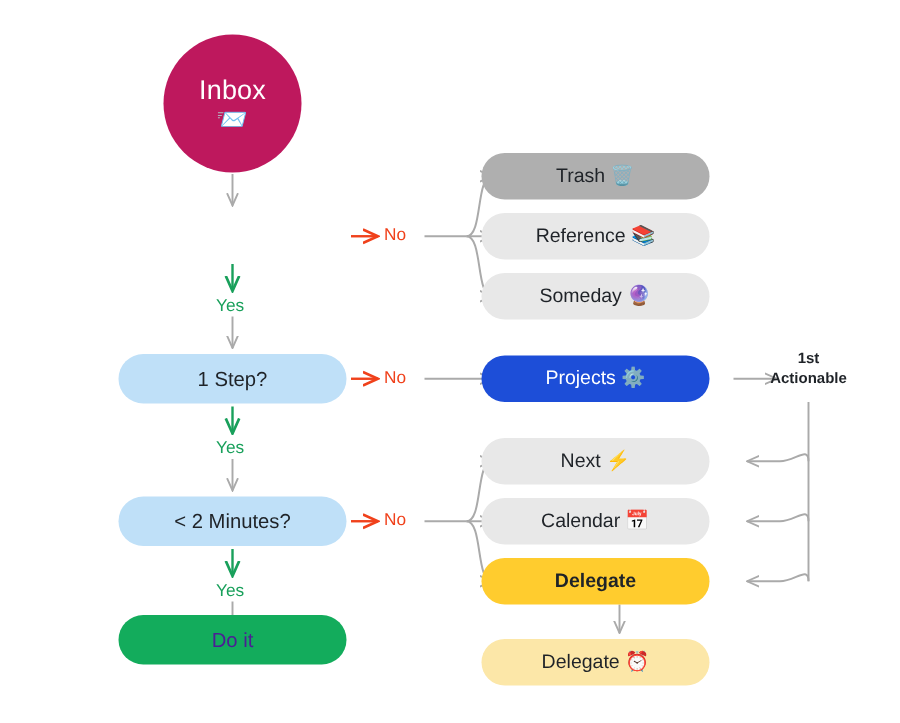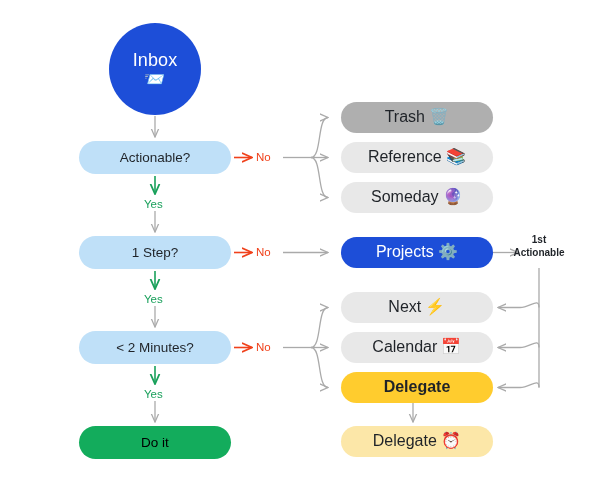--- a/index.html
+++ b/index.html
@@ -43,21 +43,21 @@
     line-height: 1.15;
     white-space: nowrap;
   }
 
   .inbox-node {
     left: 103px;
     top: 17px;
     width: 92px;
     height: 92px;
     border-radius: 50%;
-    background: #1d4ed8;
+    background: #be185d;
     flex-direction: column;
     gap: 1px;
   }
   .inbox-label {
     color: #ffffff;
     font-size: 18px;
     letter-spacing: .1px;
   }
   .inbox-emoji {
     font-size: 17px;
@@ -72,35 +72,35 @@
     background: #BFE0F8;
     color: #1F2328;
     font-size: 13.5px;
   }
   .d1 { top: 135px; }
   .d2 { top: 230px; }
   .d3 { top: 325px; }
 
   .doit {
     left: 73px;
-    top: 420px;
+    top: 404px;
     width: 152px;
     height: 33px;
     border-radius: 16.5px;
     background: #13AC5C;
-    color: #000000;
+    color: #4c1d95;
     font-size: 13.5px;
   }
 
   .outcome {
-    left: 335px;
+    left: 315px;
     width: 152px;
     height: 31px;
     border-radius: 15.5px;
-    font-size: 16px;
+    font-size: 13px;
     color: #1F2328;
     background: #E8E8E8;
   }
   .o-trash     { top: 96px;  background: #AFAFAF; }
   .o-reference { top: 136px; }
   .o-someday   { top: 176px; }
   .o-projects  { top: 231px; background: #1d4ed8; color: #ffffff; }
   .o-next      { top: 286px; }
   .o-calendar  { top: 326px; }
   .o-delegate  { top: 366px; background: #FFCC2E; font-weight: bold; }
@@ -194,21 +194,20 @@
       <path d="M149,265 L149,283" marker-end="url(#ah-green)"></path>
       <path d="M149,360 L149,378" marker-end="url(#ah-green)"></path>
     </g>
   </svg>
 
   <div class="node inbox-node">
     <span class="inbox-label">Inbox</span>
     <span class="inbox-emoji">📨</span>
   </div>
 
-  <div class="node decision d1">Actionable?</div>
   <div class="node decision d2">1 Step?</div>
   <div class="node decision d3">&lt; 2 Minutes?</div>
 
   <div class="node doit">Do it</div>
 
   <div class="node outcome o-trash">Trash 🗑️</div>
   <div class="node outcome o-reference">Reference 📚</div>
   <div class="node outcome o-someday">Someday 🔮</div>
   <div class="node outcome o-projects">Projects ⚙️</div>
   <div class="node outcome o-next">Next ⚡</div>

